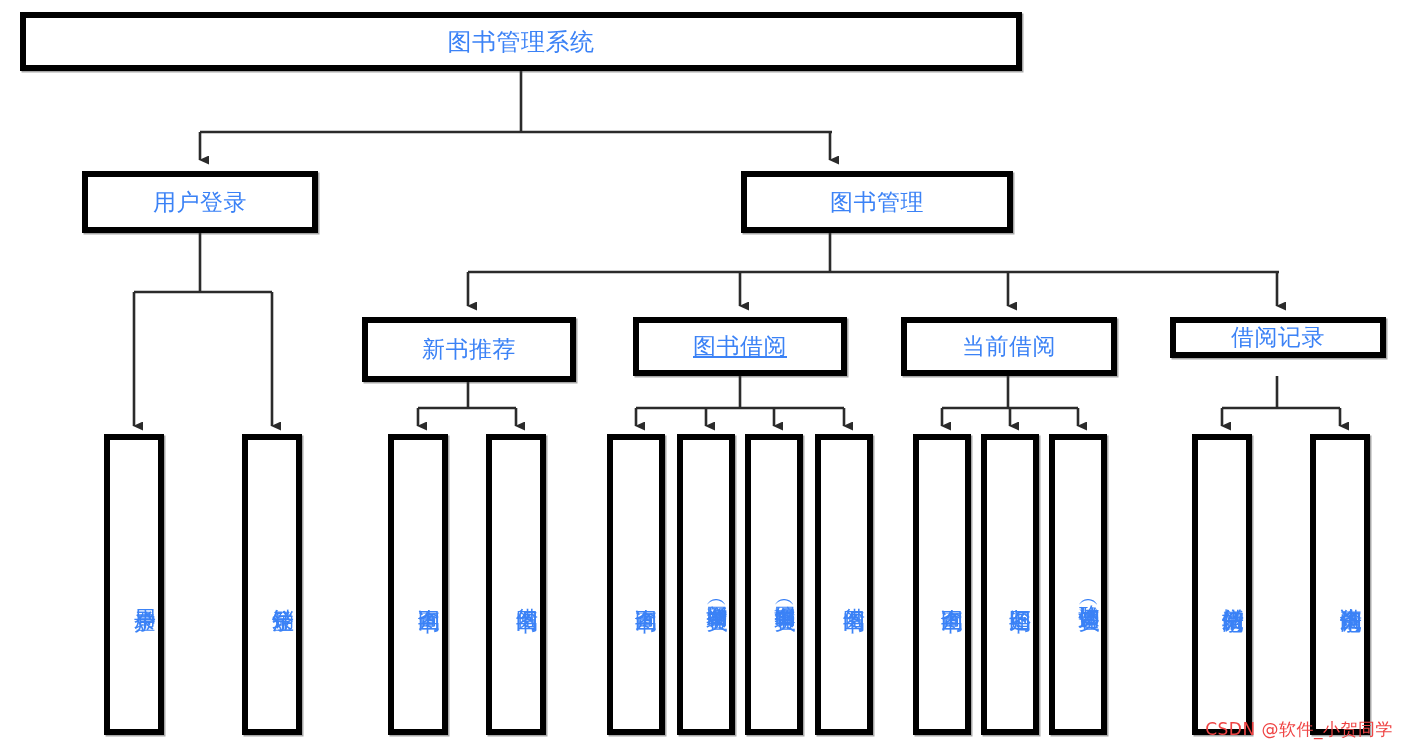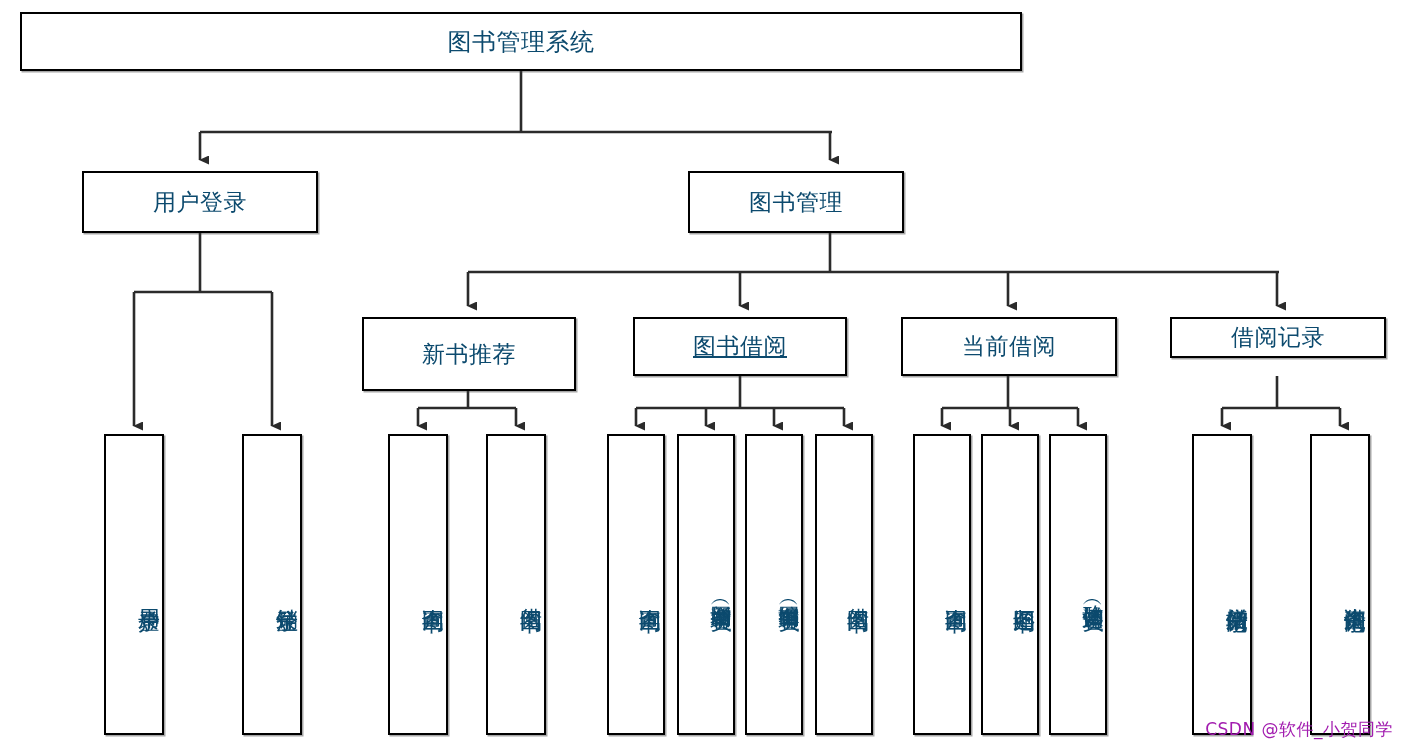--- a/index.html
+++ b/index.html
@@ -20,26 +20,26 @@
     left: 0;
     top: 0;
     width: 1405px;
     height: 747px;
     pointer-events: none;
   }
   .node {
     position: absolute;
     box-sizing: border-box;
     background: #ffffff;
-    border: 2px solid #000000;
+    border: 6px solid #000000;
     box-shadow: 1.5px 1.5px 0 rgba(60,60,60,0.45);
     display: flex;
     align-items: center;
     justify-content: center;
-    color: #0c4a6e;
+    color: #3b82f6;
     z-index: 2;
   }
   .node.horizontal {
     font-size: 23px;
     letter-spacing: 0.5px;
   }
   .node.root {
     font-size: 24px;
   }
   .node.vertical {
@@ -53,21 +53,21 @@
     justify-content: center;
   }
   .node.vertical.tall-text {
     font-size: 21px;
   }
   .watermark {
     position: absolute;
     right: 12px;
     bottom: 6px;
     font-size: 17px;
-    color: #a21caf;
+    color: #ef4444;
     letter-spacing: 0.5px;
     z-index: 5;
     white-space: nowrap;
   }
 </style>
 </head>
 <body>
 
 <div id="canvas">
 
@@ -122,25 +122,25 @@
   </svg>
 
   <div class="node horizontal root" style="left:20px; top:12px; width:1002px; height:59px;">
     <span>图书管理系统</span>
   </div>
 
   <div class="node horizontal" style="left:82px; top:171px; width:236px; height:62px;">
     <span>用户登录</span>
   </div>
 
-  <div class="node horizontal" style="left:688px; top:171px; width:216px; height:62px;">
+  <div class="node horizontal" style="left:741px; top:171px; width:272px; height:62px;">
     <span>图书管理</span>
   </div>
 
-  <div class="node horizontal" style="left:362px; top:317px; width:214px; height:74px;">
+  <div class="node horizontal" style="left:362px; top:317px; width:214px; height:65px;">
     <span>新书推荐</span>
   </div>
 
   <div class="node horizontal" style="left:633px; top:317px; width:214px; height:59px;text-decoration:underline;">
     <span>图书借阅</span>
   </div>
 
   <div class="node horizontal" style="left:901px; top:317px; width:216px; height:59px;">
     <span>当前借阅</span>
   </div>

